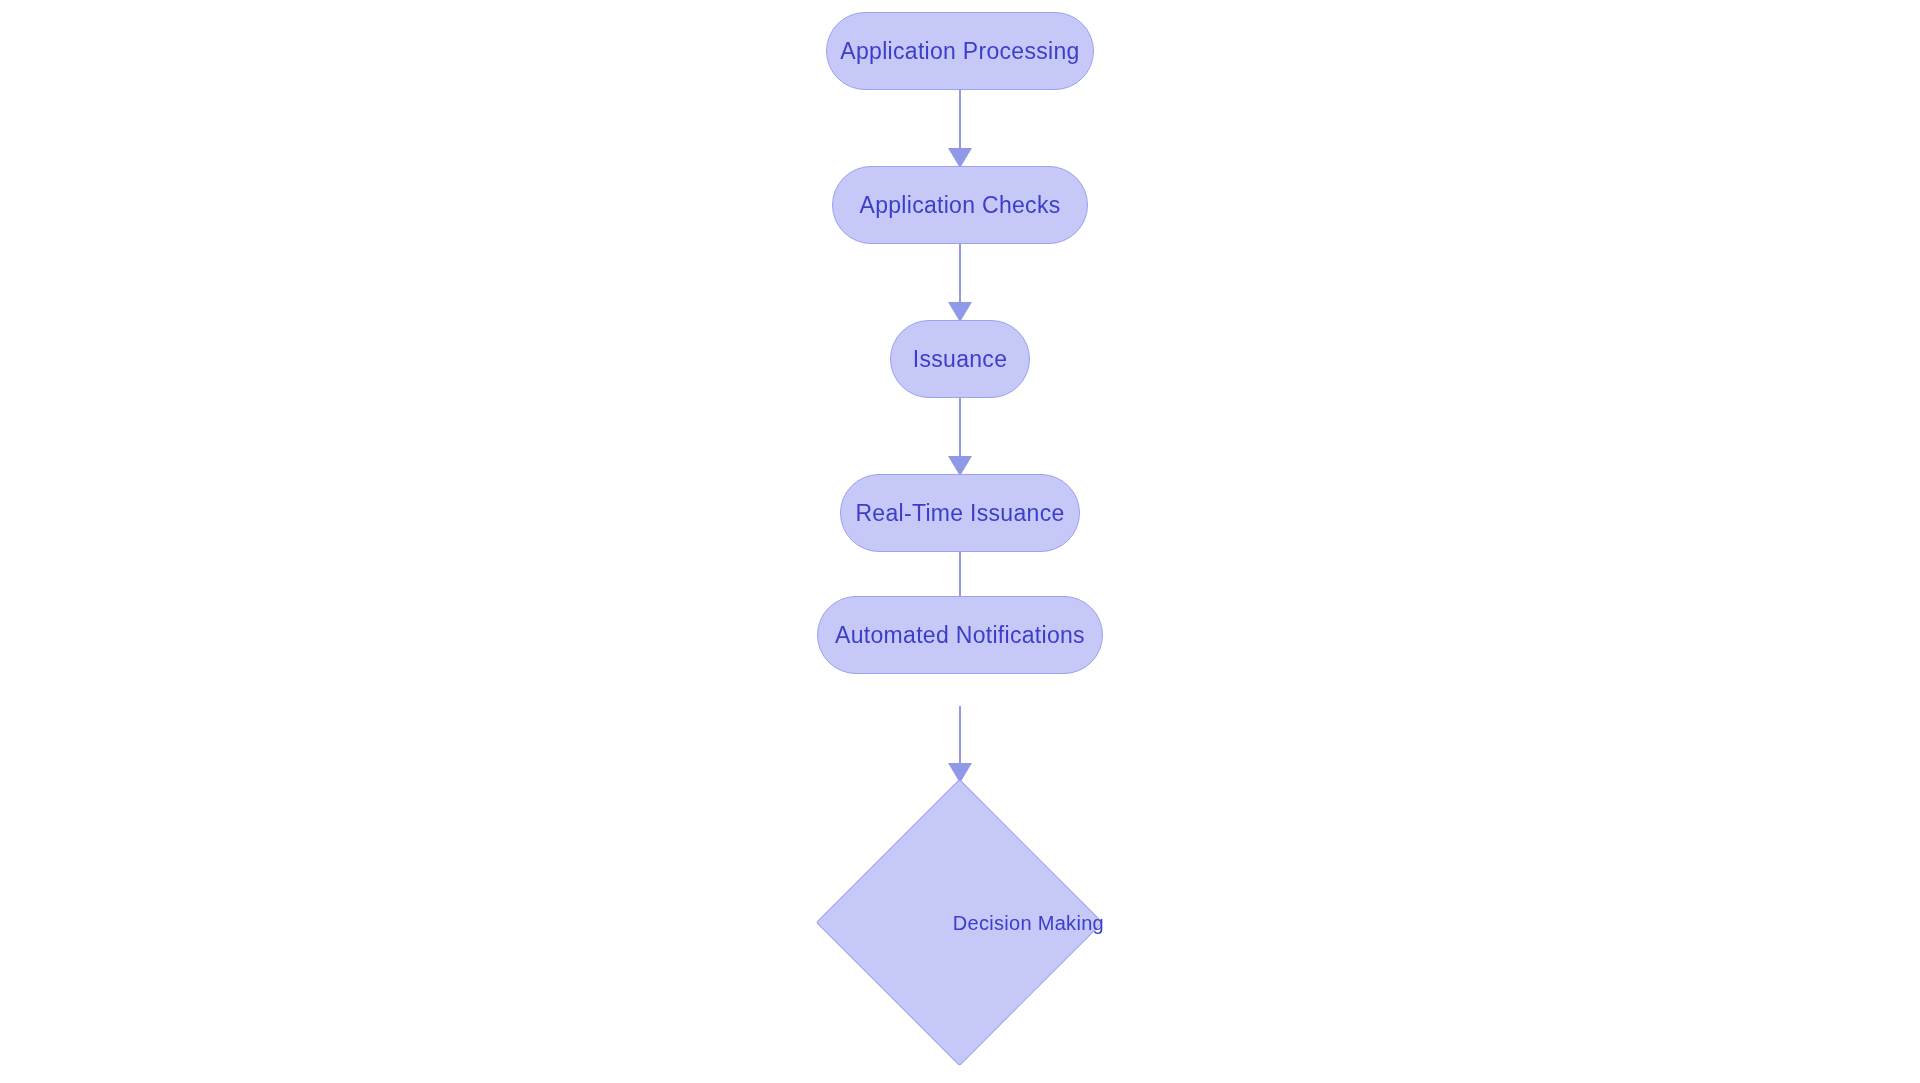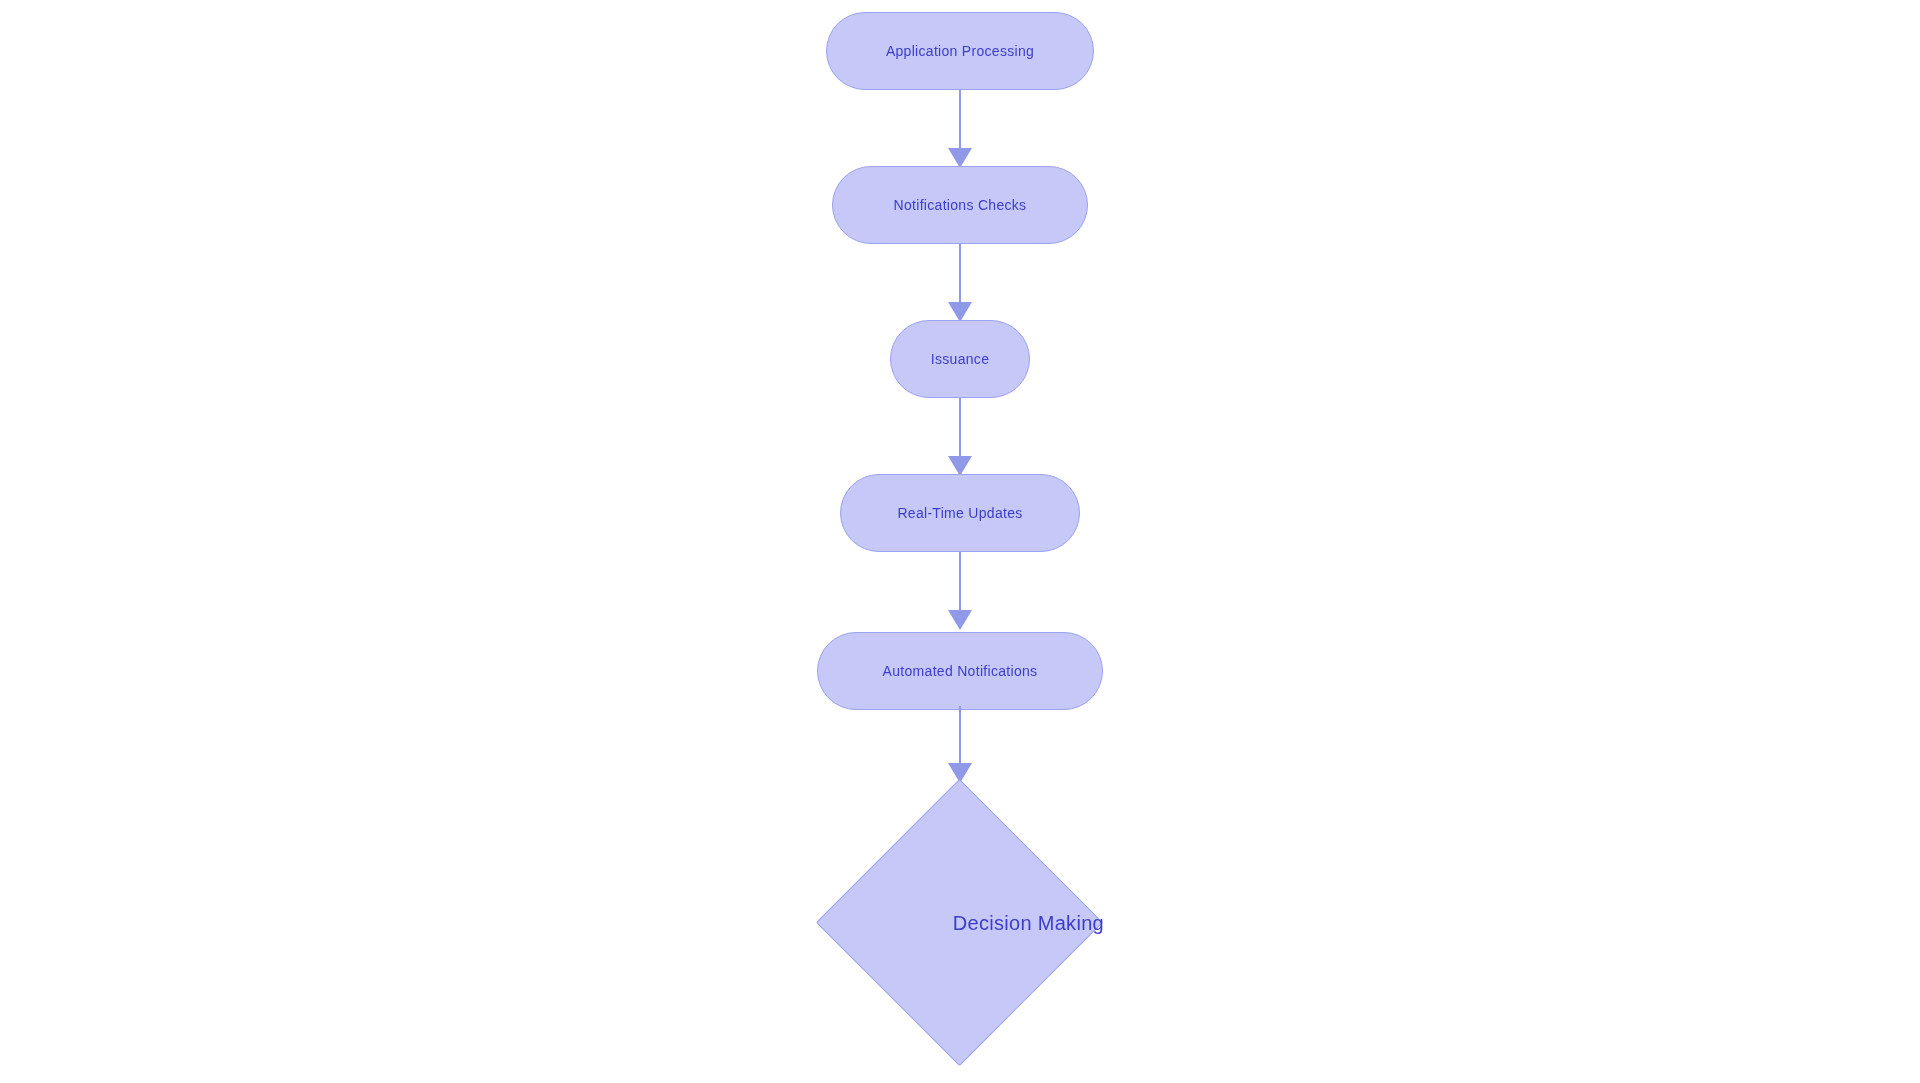--- a/index.html
+++ b/index.html
@@ -19,21 +19,21 @@
     position: absolute;
     height: 78px;
     border-radius: 39px;
     background: var(--node-fill, #c6c8f8);
     border: 1.5px solid var(--node-border, #9aa1ef);
     box-sizing: border-box;
     display: flex;
     align-items: center;
     justify-content: center;
     color: var(--node-text, #3d3ec8);
-    font-size: 14px;
+    font-size: 23px;
     letter-spacing: 0.3px;
     white-space: nowrap;
   }
   .edge {
     position: absolute;
     width: 24px;
     left: 948px;
   }
   .edge .line {
     position: absolute;
@@ -77,21 +77,21 @@
     color: var(--node-text, #3d3ec8);
     font-size: 20px;
     letter-spacing: 0.3px;
     white-space: nowrap;
   }
   
   #n0 { left: 826px; top: 12px;  width: 268px; }
   #n1 { left: 832px; top: 166px; width: 256px; }
   #n2 { left: 890px; top: 320px; width: 140px; align-items: center; }
   #n3 { left: 840px; top: 474px; width: 240px; }
-  #n4 { left: 817px; top: 632px; width: 286px; }
+  #n4 { left: 817px; top: 596px; width: 286px; }
   #e0 { top: 90px;  height: 78px; }
   #e1 { top: 244px; height: 78px; }
   #e2 { top: 398px; height: 78px; }
   #e3 { top: 552px; height: 78px; }
   #e4 { top: 706px; height: 77px; }
 </style>
 </head>
 <body>
 
 <div class="canvas">
@@ -99,39 +99,39 @@
   <div id="n0" class="node-pill">
     <span>Application Processing</span>
   </div>
 
   <div id="e0" class="edge">
     <div class="line"></div>
     <div class="head"></div>
   </div>
 
   <div id="n1" class="node-pill">
-    <span>Notifications Checks</span>
+    <span>Application Checks</span>
   </div>
 
   <div id="e1" class="edge">
     <div class="line"></div>
     <div class="head"></div>
   </div>
 
   <div id="n2" class="node-pill">
     <span>Issuance</span>
   </div>
 
   <div id="e2" class="edge">
     <div class="line"></div>
     <div class="head"></div>
   </div>
 
   <div id="n3" class="node-pill">
-    <span>Real-Time Updates</span>
+    <span>Real-Time Issuance</span>
   </div>
 
   <div id="e3" class="edge">
     <div class="line"></div>
     <div class="head"></div>
   </div>
 
   <div id="n4" class="node-pill">
     <span>Automated Notifications</span>
   </div>

